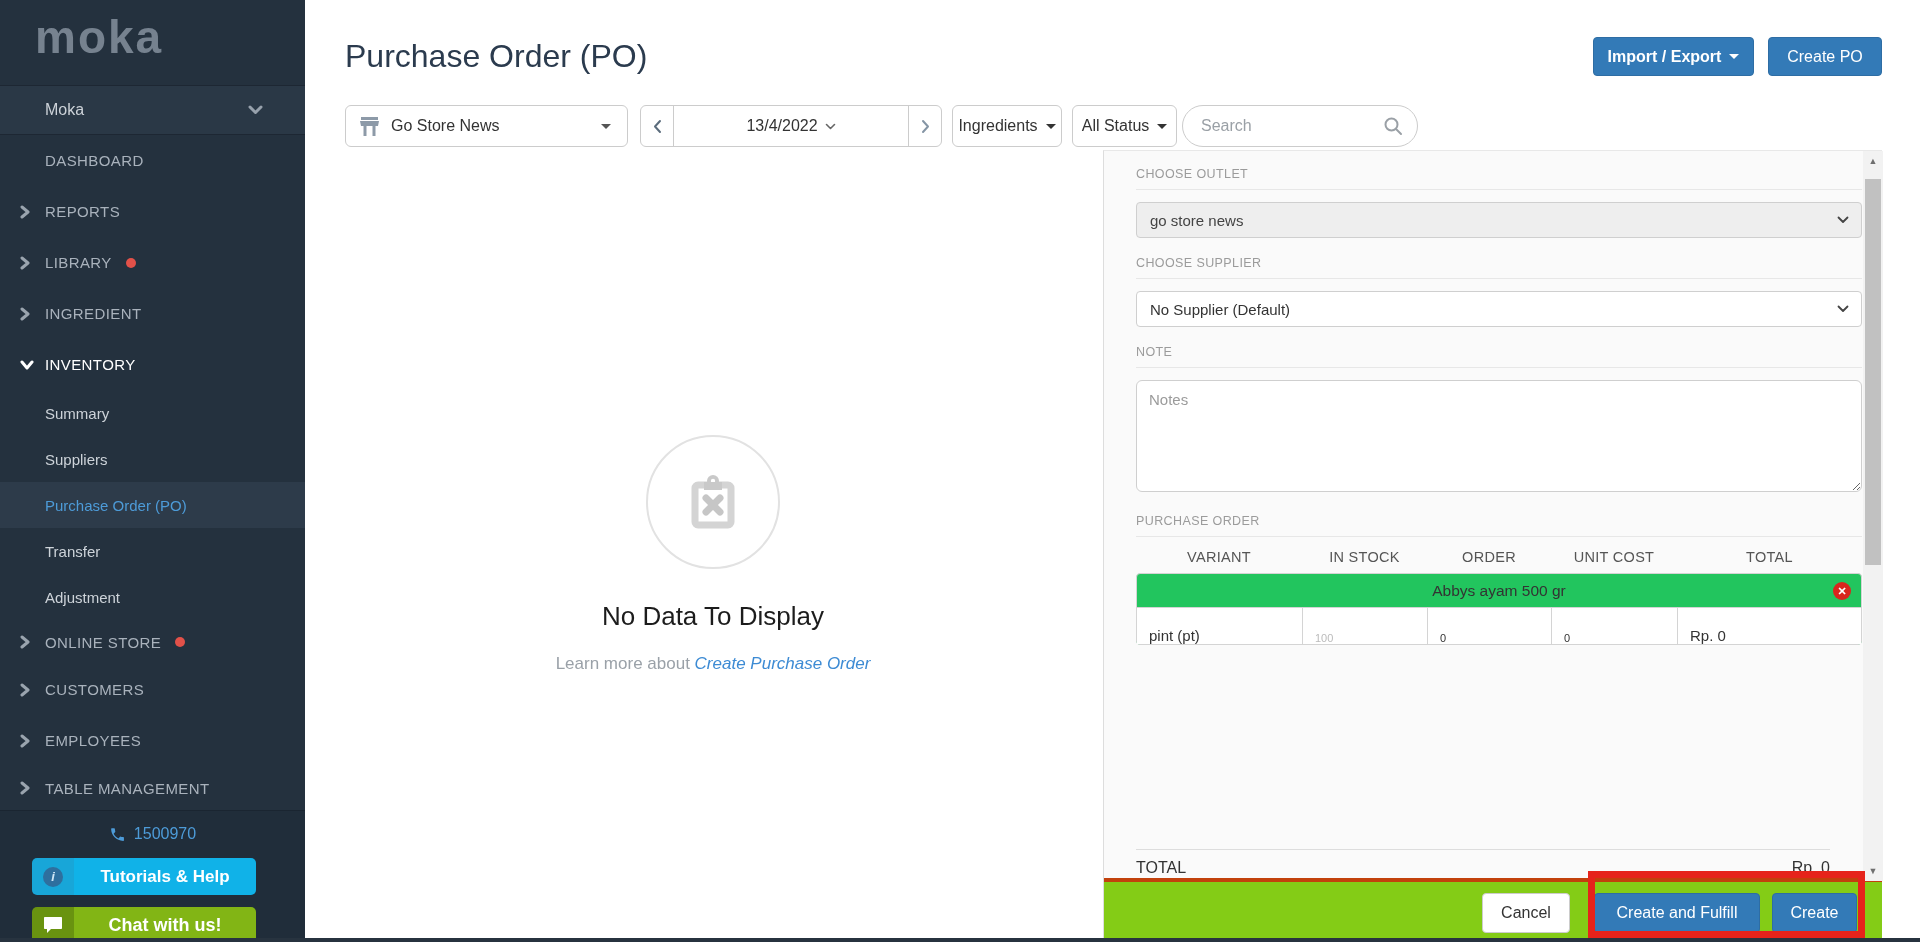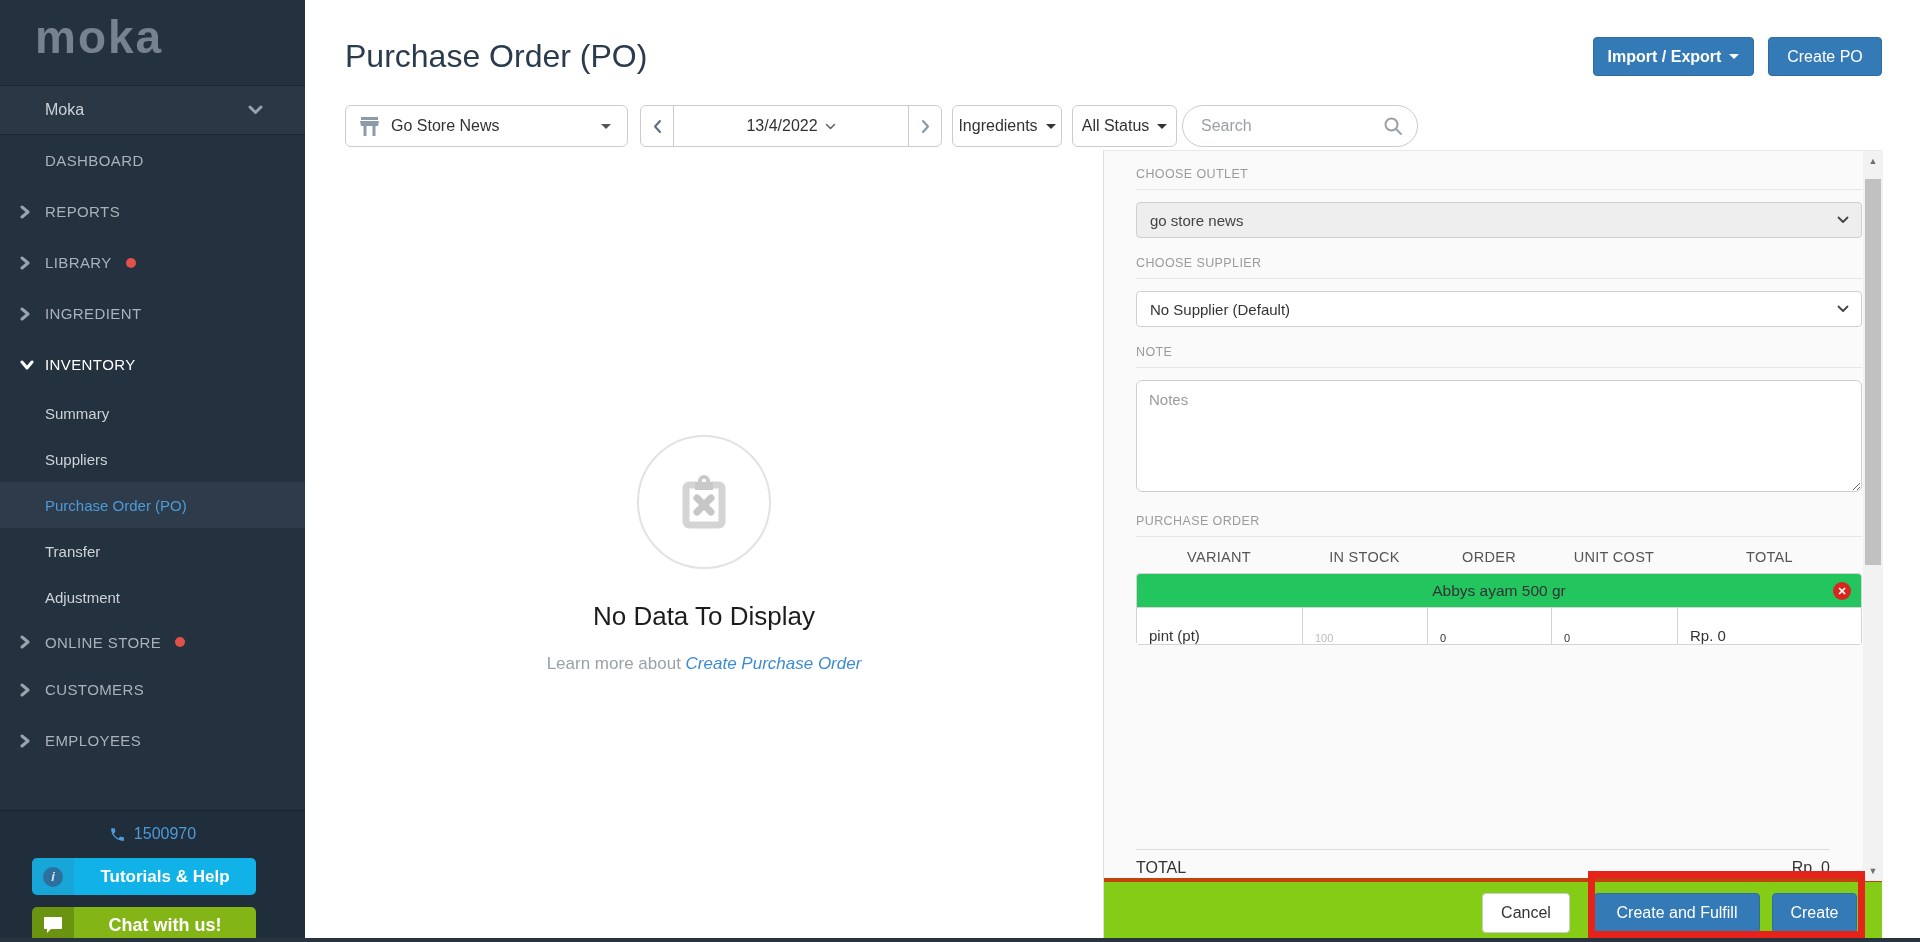--- a/index.html
+++ b/index.html
@@ -51,21 +51,21 @@
   .date-prev,.date-next { width:32px; cursor:pointer; }
   .date-mid { flex:1; border-left:1px solid #ccc; border-right:1px solid #ccc; gap:7px; cursor:pointer; }
   .ingr-dd { left:952px; width:110px; justify-content:center; gap:8px; color:#333; }
   .status-dd { left:1072px; width:105px; justify-content:center; gap:8px; color:#333; }
   .search-box { left:1182px; width:236px; border-radius:21px; }
   .search-box input { border:none; outline:none; background:transparent; margin-left:18px; width:160px; font-size:16px; color:#000000; font-family:"Liberation Sans",sans-serif; }
   .search-box input::placeholder { color:#9aa0a6; }
   .search-ic { position:absolute; right:14px; }
 
   
-  .empty-wrap { position:absolute; left:305px; top:150px; width:798px; text-align:center; }
+  .empty-wrap { position:absolute; left:314px; top:150px; width:798px; text-align:center; }
   .empty-circle { width:134px; height:134px; border:2px solid #e2e2e2; border-radius:50%; margin:285px auto 0; display:flex; align-items:center; justify-content:center; }
   .empty-title { margin-top:32px; font-size:26px; color:#1c1c1c; }
   .empty-sub { margin-top:22px; font-size:17px; color:#9aa1a8; }
   .empty-sub a { color:#3d8bd4; font-style:italic; text-decoration:none; cursor:pointer; }
 
   
   .panel { position:absolute; left:1103px; top:150px; width:779px; height:792px; background:#fafafa; border-left:1px solid #dddddd; border-top:1px solid #e8e8e8; }
   .panel-content { padding:16px 20px 0 32px; }
   .flabel { font-size:12.5px; letter-spacing:.4px; color:#9b9b9b; }
   .panel hr { border:none; border-top:1px solid #e7e7e7; margin-top:8px; }
@@ -193,20 +193,28 @@
         <span class="nav-label">CUSTOMERS</span>
       </div>
       <div class="nav-item">
         <span class="chev">
             <svg width="10" height="14" viewBox="0 0 10 14">
               <polyline points="2,2 8,7 2,12" fill="none" stroke="#9aa4ae" stroke-width="3" stroke-linecap="round" stroke-linejoin="round"></polyline>
             </svg>
           </span>
         <span class="nav-label">EMPLOYEES</span>
       </div>
+      <div class="nav-item" style="height:44px;">
+        <span class="chev">
+            <svg width="10" height="14" viewBox="0 0 10 14">
+              <polyline points="2,2 8,7 2,12" fill="none" stroke="#9aa4ae" stroke-width="3" stroke-linecap="round" stroke-linejoin="round"></polyline>
+            </svg>
+          </span>
+        <span class="nav-label">TABLE MANAGEMENT</span>
+      </div>
     </div>
 
     <div class="sidebar-bottom">
       <div class="phone-row">
         <span>
           <svg width="17" height="17" viewBox="0 0 24 24">
               <path d="M6.6 10.8c1.5 2.9 3.8 5.2 6.7 6.7l2.2-2.2c.3-.3.7-.4 1-.2 1.1.4 2.4.6 3.6.6.6 0 1 .4 1 1V20c0 .6-.4 1-1 1C10.6 21 3 13.4 3 4c0-.6.4-1 1-1h3.3c.6 0 1 .4 1 1 0 1.3.2 2.5.6 3.6.1.3 0 .7-.2 1l-2.1 2.2z" fill="#4d9bd8"></path>
             </svg>
         </span>
         <span>1500970</span>

